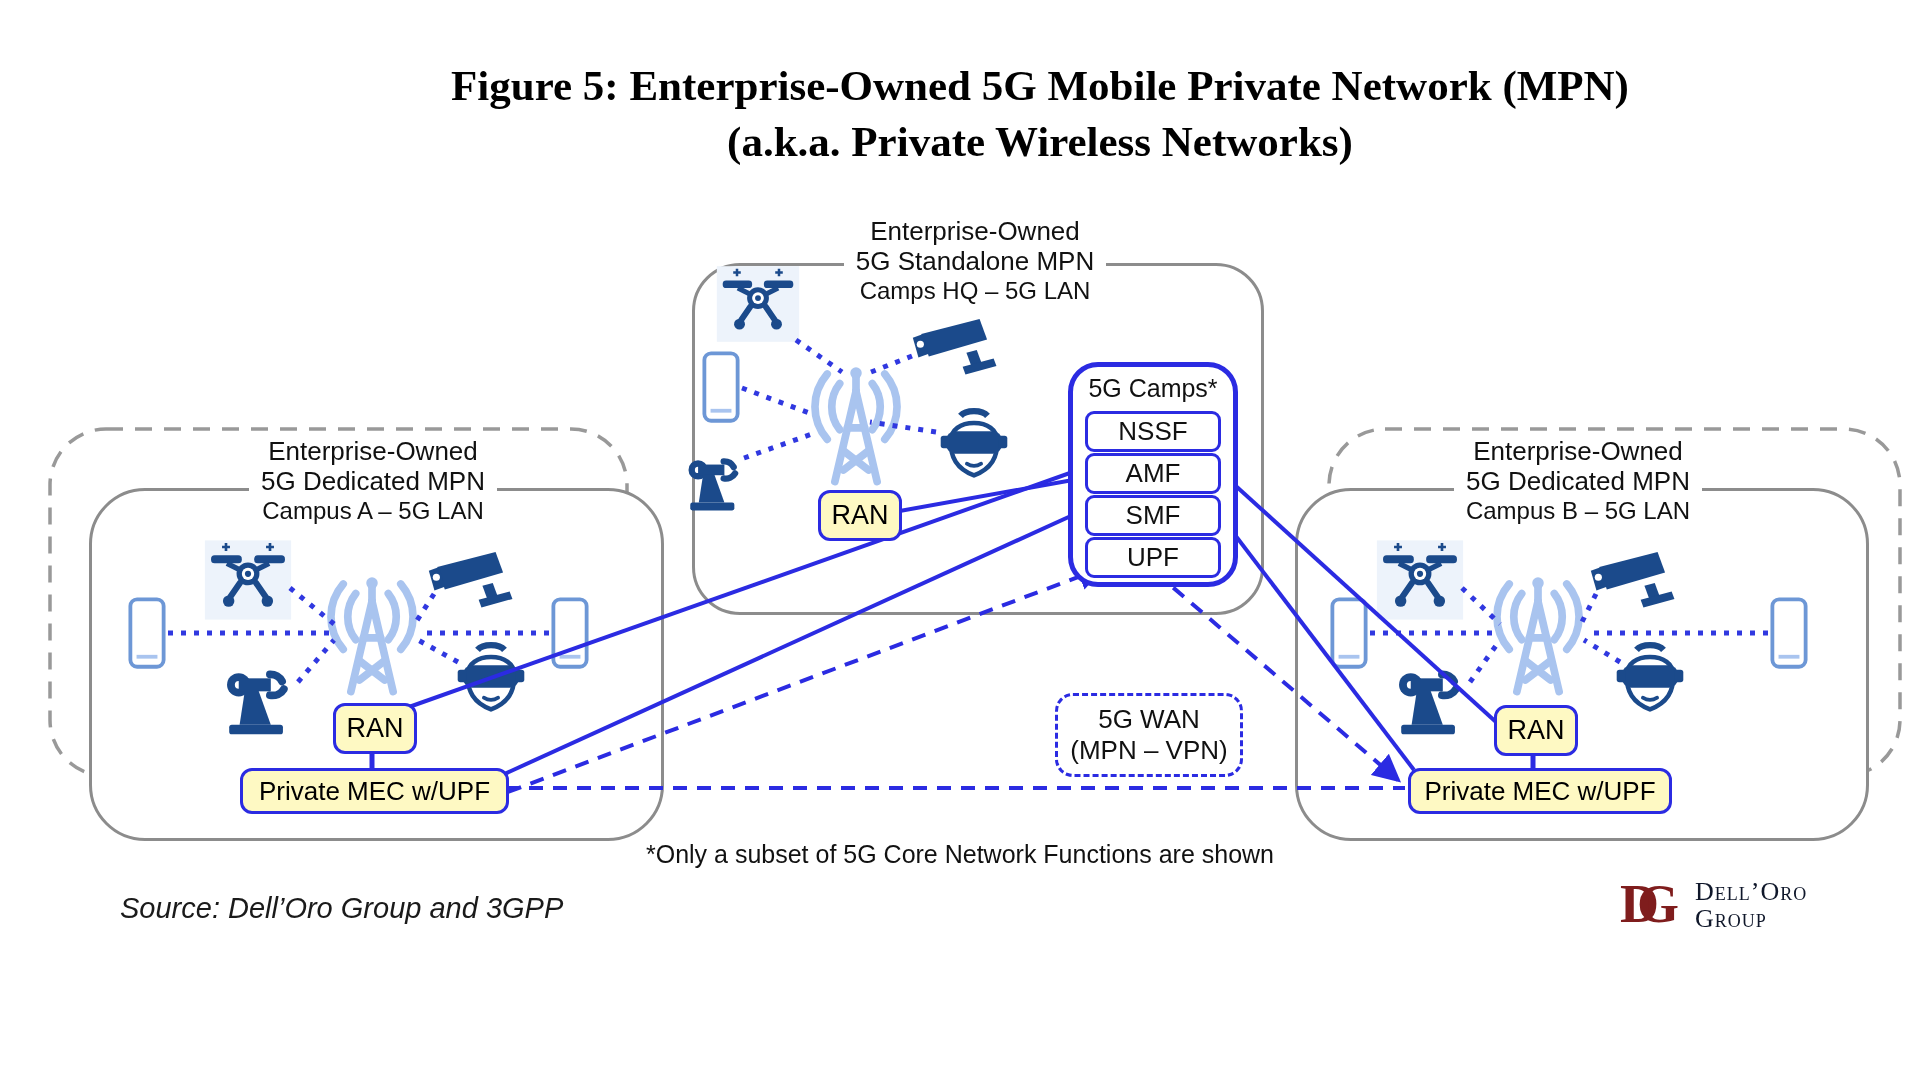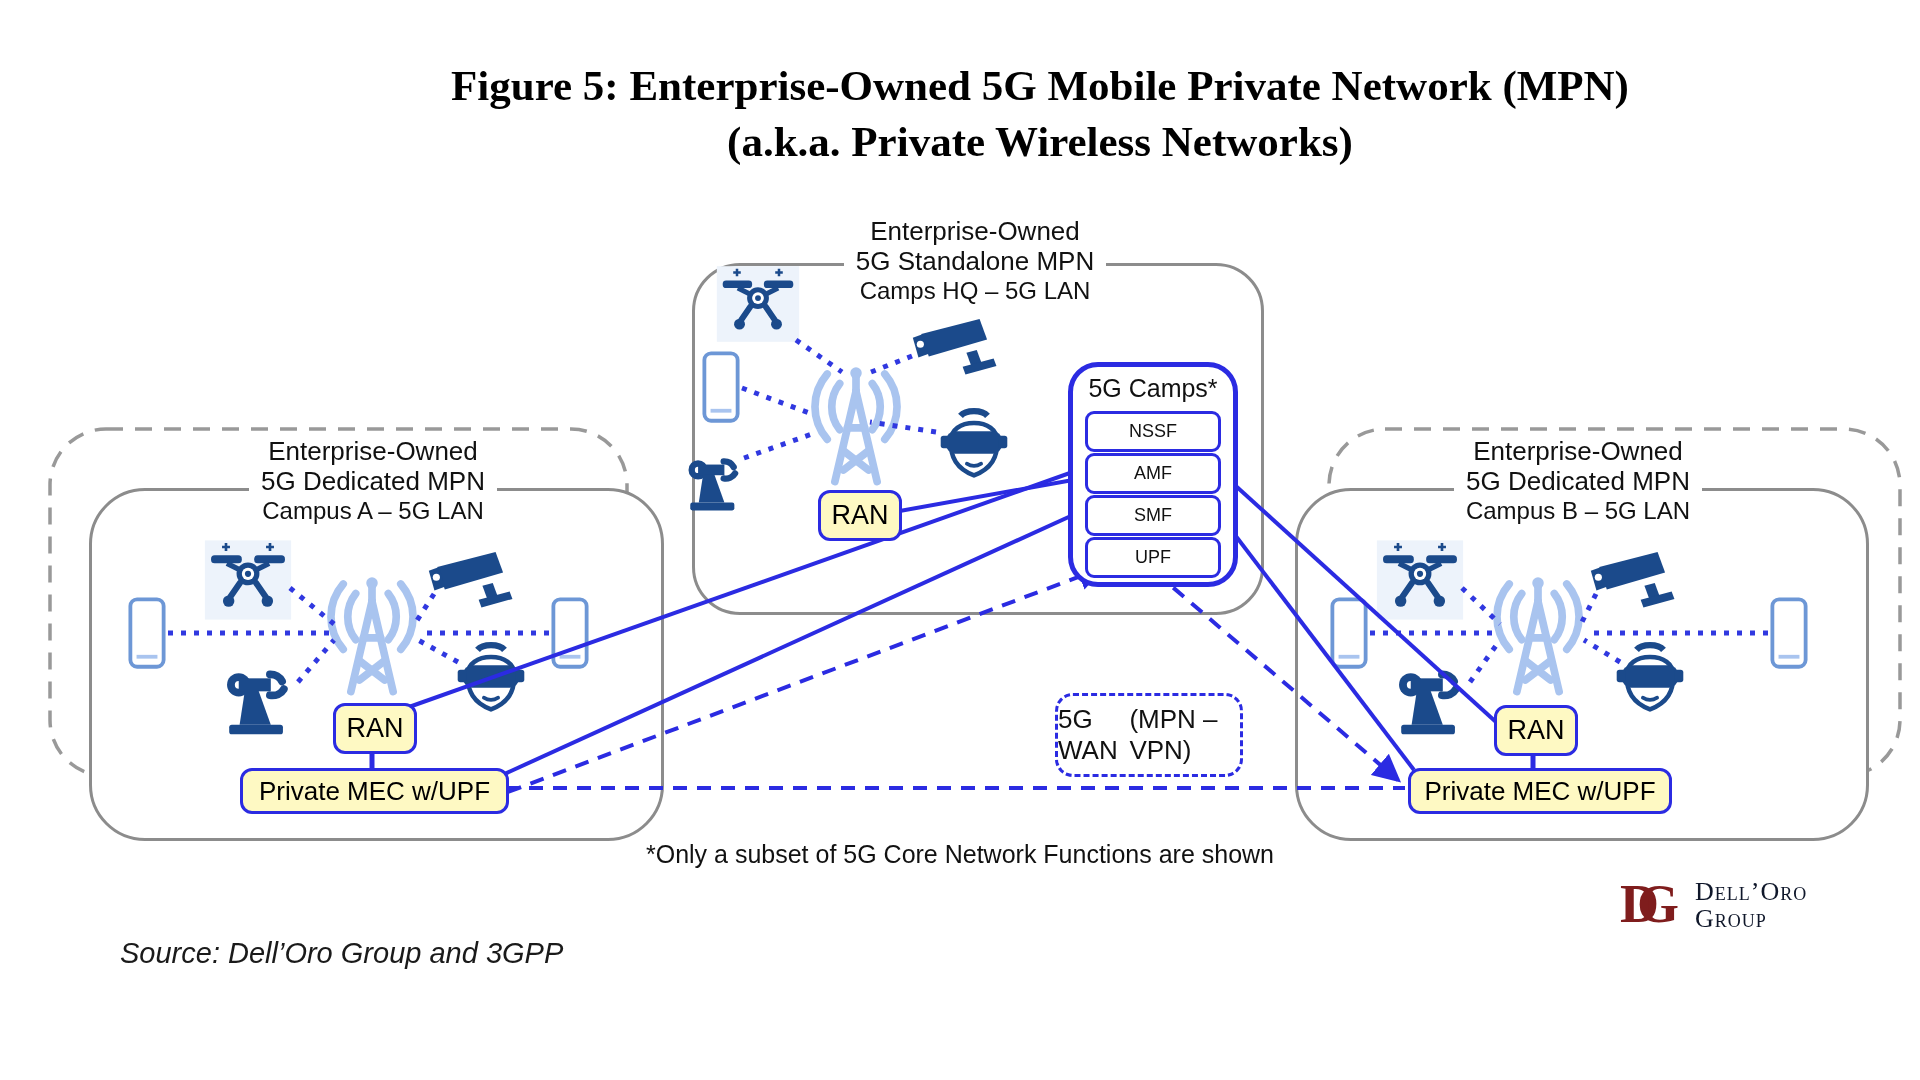--- a/index.html
+++ b/index.html
@@ -26,30 +26,30 @@
            display:flex;align-items:center;justify-content:center;font-size:27px;color:#000;z-index:5;}
   .ran-hq{left:818px;top:490px;width:78px;height:45px;}
   .ran-a{left:333px;top:703px;width:78px;height:45px;}
   .ran-b{left:1494px;top:705px;width:78px;height:45px;}
   .mec-a{left:240px;top:768px;width:263px;height:40px;font-size:26px;}
   .mec-b{left:1408px;top:768px;width:258px;height:40px;font-size:26px;}
   .corebox{position:absolute;left:1068px;top:362px;width:160px;height:215px;background:#fff;
            border:5px solid #2b2be2;border-radius:30px;z-index:5;}
   .corebox .ctitle{position:absolute;left:0;top:7px;width:100%;text-align:center;font-size:25px;}
   .fnbox{position:absolute;left:12px;width:130px;height:35px;background:#fff;border:3px solid #2b2be2;
-         border-radius:9px;display:flex;align-items:center;justify-content:center;font-size:18px;}
+         border-radius:9px;display:flex;align-items:center;justify-content:center;font-size:26px;}
   .wanbox{position:absolute;left:1055px;top:693px;width:182px;height:78px;background:#fff;
-          border:3.5px dashed #2b2be2;border-radius:18px;display:flex;flex-direction:row;
+          border:3.5px dashed #2b2be2;border-radius:18px;display:flex;flex-direction:column;
           align-items:center;justify-content:center;font-size:26px;line-height:31px;z-index:5;}
   
   .ic{position:absolute;z-index:3;}
   .ic svg{width:100%;height:100%;display:block;}
   
   .footnote{position:absolute;left:540px;top:840px;width:840px;text-align:center;font-size:25px;z-index:6;}
-  .source{position:absolute;left:120px;top:892px;font-size:29px;font-style:italic;color:#1a1a1a;z-index:6;margin-top:45px;}
+  .source{position:absolute;left:120px;top:892px;font-size:29px;font-style:italic;color:#1a1a1a;z-index:6;}
   .logo{position:absolute;left:1620px;top:872px;display:flex;align-items:flex-start;z-index:6;}
   .monogram{font-family:"Liberation Serif",serif;font-weight:bold;font-size:54px;line-height:64px;
             color:#7f1d1d;letter-spacing:0;}
   .monogram .g{margin-left:-22px;}
   .logoname{margin-left:16px;margin-top:6px;font-family:"Liberation Serif",serif;
             font-variant:small-caps;font-size:26px;line-height:27px;color:#0f172a;letter-spacing:1px;}
 </style>
 </head>
 <body>
 

